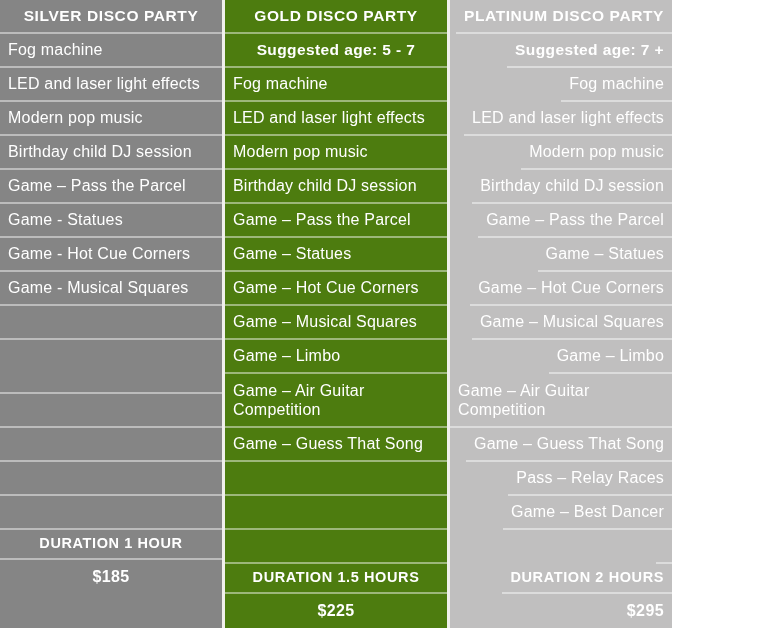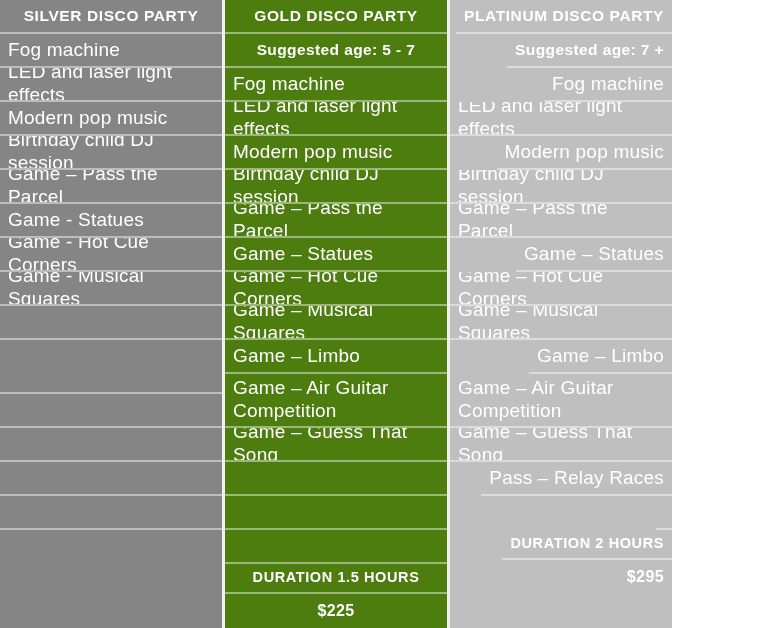--- a/index.html
+++ b/index.html
@@ -16,21 +16,21 @@
   .gold     { background:#4d7c0f; }
   .platinum { background:#c0bfbf;align-items:flex-end; }
 
   .cell {
     height:34px;
     flex:0 0 auto;
     display:flex;
     align-items:center;
     padding:0 8px;
     color:#ffffff;
-    font-size:19px;
+    font-size:16px;
     letter-spacing:0.2px;
     border-bottom:2px solid rgba(255,255,255,0.45);
     line-height:1.2;
     overflow:hidden;
   }
   .head, .age, .duration, .price {
     justify-content:center;
     text-align:center;
     font-weight:bold;
   }
@@ -54,20 +54,22 @@
     <div class="cell">Game – Pass the Parcel</div>
     <div class="cell">Game - Statues</div>
     <div class="cell">Game - Hot Cue Corners</div>
     <div class="cell">Game - Musical Squares</div>
     <div class="cell"></div>
     <div class="cell tall"></div>
     <div class="cell"></div>
     <div class="cell"></div>
     <div class="cell"></div>
     <div class="cell"></div>
+    <div class="cell duration">DURATION 1 HOUR</div>
+    <div class="cell price">$185</div>
   </div>
 
   <div class="col gold">
     <div class="cell head">GOLD DISCO PARTY</div>
     <div class="cell age">Suggested age: 5 - 7</div>
     <div class="cell">Fog machine</div>
     <div class="cell">LED and laser light effects</div>
     <div class="cell">Modern pop music</div>
     <div class="cell">Birthday child DJ session</div>
     <div class="cell">Game – Pass the Parcel</div>
@@ -92,18 +94,19 @@
     <div class="cell">Modern pop music</div>
     <div class="cell">Birthday child DJ session</div>
     <div class="cell">Game – Pass the Parcel</div>
     <div class="cell">Game – Statues</div>
     <div class="cell">Game – Hot Cue Corners</div>
     <div class="cell">Game – Musical Squares</div>
     <div class="cell">Game – Limbo</div>
     <div class="cell tall">Game – Air Guitar Competition</div>
     <div class="cell">Game – Guess That Song</div>
     <div class="cell">Pass – Relay Races</div>
+    <div class="cell">Game – Best Dancer</div>
     <div class="cell"></div>
     <div class="cell duration">DURATION 2 HOURS</div>
     <div class="cell price">$295</div>
   </div>
 
 </div>
 
 </body></html>

